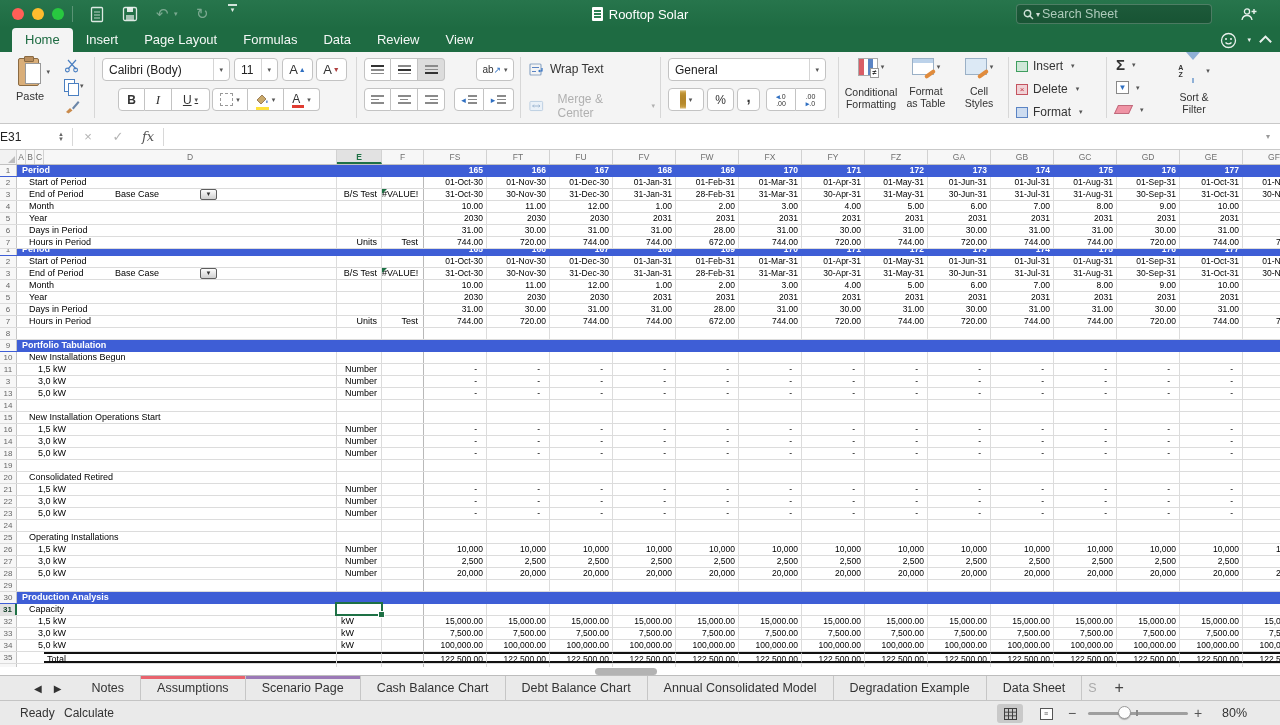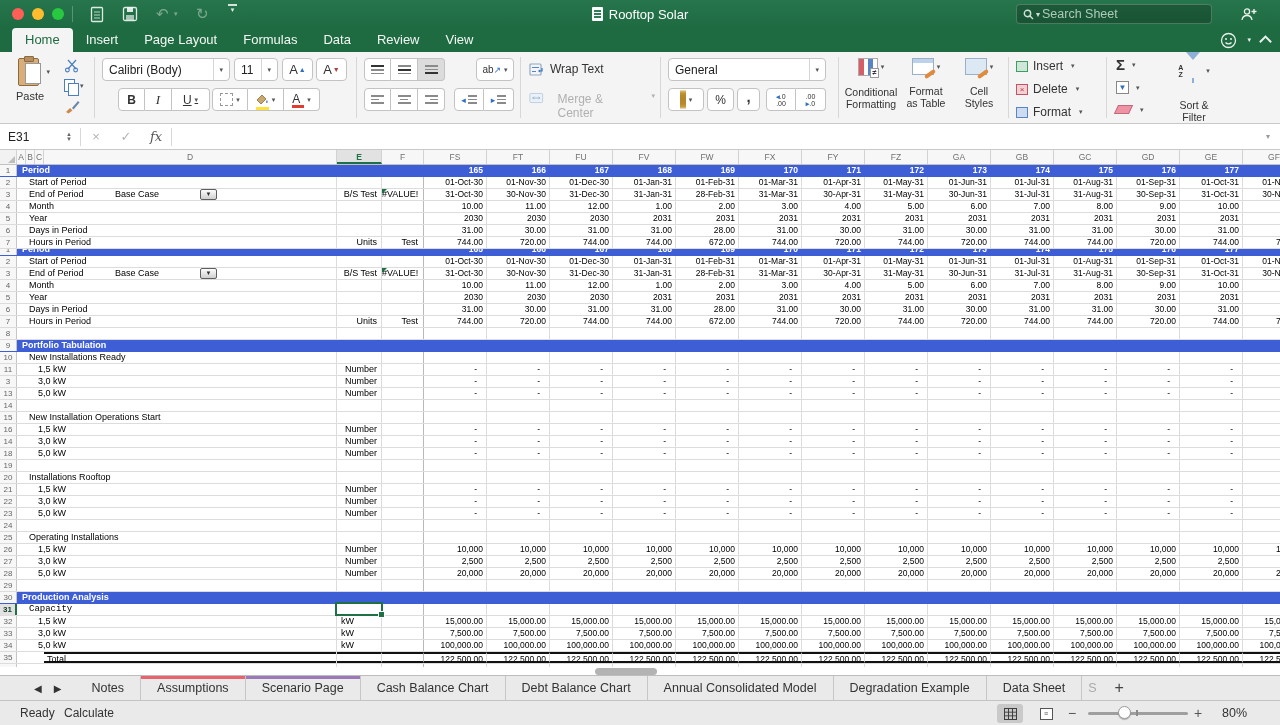--- a/index.html
+++ b/index.html
@@ -45,21 +45,21 @@
   .combo{background:#fff;border:1px solid #c3c3c3;border-radius:4px;box-sizing:border-box;display:flex;align-items:center;font-size:12px;color:#222;padding:0 6px;}
   .combo .arrow{margin-left:auto;border-left:1px solid #d5d5d5;padding-left:5px;height:100%;display:flex;align-items:center;}
   .biglabel{font-size:10.5px;color:#333;text-align:center;line-height:12px;}
   .bars{display:flex;flex-direction:column;gap:2px;width:13px;}
   .bars i{display:block;height:1.5px;background:#8a8a8a;}
   .bars i.k{background:#333;height:2px;}
   .al-l i:nth-child(2){width:8px;} .al-c i:nth-child(2){width:8px;margin:0 auto;} .al-r i:nth-child(2){width:8px;margin-left:auto;}
 
   
   .fbar{position:absolute;left:0;top:124px;width:1280px;height:26px;background:#fff;border-bottom:1px solid #c9c9c9;box-sizing:border-box;display:flex;align-items:center;}
-  .namebox{width:58px;padding-left:8px;font-size:12px;color:#222;}
+  .namebox{width:58px;font-size:12px;color:#222;}
   .stepper{display:flex;flex-direction:column;font-size:6px;color:#666;line-height:5px;margin-right:8px;}
   .fdiv{width:1px;height:18px;background:#d8d8d8;}
   .fbtn{width:30px;text-align:center;font-size:13px;color:#b3b3b3;}
   .fx{font-family:"DejaVu Serif",serif;font-style:italic;font-size:13px;color:#555;}
   .fbar-chev{margin-left:auto;margin-right:10px;font-size:8px;color:#999;}
 
   
   .gridwrap{position:absolute;left:0;top:150px;width:1280px;height:517px;overflow:hidden;background:#fff;}
   .colhdr{display:flex;width:1306px;height:15px;background:#f7f7f7;border-bottom:1px solid #c2c2c2;box-sizing:border-box;}
   .ch{border-right:1px solid #d2d2d2;font-size:8.5px;color:#707070;text-align:center;line-height:14px;box-sizing:border-box;flex:none;overflow:hidden;}
@@ -356,21 +356,21 @@
     <div class="grp" style="left:527px;width:128px">
       <div style="position:absolute;left:2px;top:10px;display:flex;align-items:center;gap:5px">
         <svg width="16" height="13" viewBox="0 0 16 13">
             <rect x="1" y="1" width="11" height="11" rx="1" fill="none" stroke="#8fa8c6" stroke-width="1.2"></rect>
             <path d="M3 4.5h7M3 8.5h4" stroke="#5b84c4" stroke-width="1.1"></path>
             <path d="M13 5v3h-3" fill="none" stroke="#2f6fc1" stroke-width="1.2"></path>
             <path d="M10.8 6.5L9 8l1.8 1.5z" fill="#2f6fc1"></path>
           </svg>
         <span style="font-size:12px;color:#333">Wrap Text</span>
       </div>
-      <div style="position:absolute;left:2px;top:40px;display:flex;align-items:flex-start;gap:14px">
+      <div style="position:absolute;left:2px;top:40px;display:flex;align-items:center;gap:14px">
         <svg width="16" height="12" viewBox="0 0 16 12">
             <rect x="1" y="1" width="14" height="10" rx="1" fill="#eaf1f8" stroke="#b9cce0" stroke-width="1"></rect>
             <path d="M4 6h8M4 6l1.5-1.5M4 6l1.5 1.5M12 6l-1.5-1.5M12 6l-1.5 1.5" stroke="#9ab4d0" stroke-width="1"></path>
           </svg>
         <span style="font-size:12px;color:#b0b0b0">Merge &amp; Center</span>
         <span class="arrow" style="color:#b0b0b0">▾</span>
       </div>
     </div>
     <div class="rdiv" style="left:660px"></div>
 
@@ -462,21 +462,21 @@
       <div style="position:absolute;left:4px;top:53px;display:flex;align-items:center;gap:6px">
         <span class="eraser"></span>
           <span class="arrow">▾</span>
       </div>
       <div style="position:absolute;left:52px;top:4px;width:60px;text-align:center">
         <div style="display:inline-flex;align-items:center;gap:3px">
           <span class="az">A<br>Z</span>
           <span><span class="funnel"></span><span style="display:block;width:2px;height:5px;background:#8fb0d6;margin:0 auto"></span></span>
           <span class="arrow">▾</span>
         </div>
-        <div class="biglabel" style="margin-top:16px"><span>Sort &amp;</span><br><span>Filter</span></div>
+        <div class="biglabel" style="margin-top:8px"><span>Sort &amp;</span><br><span>Filter</span></div>
       </div>
     </div>
   </div>
 
   <div class="fbar">
     <div class="namebox">E31</div>
     <div class="stepper">
         <span>▲</span>
         <span>▼</span>
       </div>
@@ -866,21 +866,21 @@
         <div class="dcell"></div>
         <div class="dcell"></div>
         <div class="dcell"></div>
         <div class="dcell"></div>
         <div class="dcell"></div>
         <div class="dcell"></div>
       </div>
       <div class="grow k-section">
         <div class="gut">10</div>
         <div class="labcell">
-          <span class="lab-span" style="left: 12px;">New Installations Ready</span>
+          <span class="lab-span" style="left: 12px;">New Installations Begun</span>
         </div>
         <div class="ecell"></div>
         <div class="fcell"></div>
         <div class="dcell"></div>
         <div class="dcell"></div>
         <div class="dcell"></div>
         <div class="dcell"></div>
         <div class="dcell"></div>
         <div class="dcell"></div>
         <div class="dcell"></div>
@@ -1082,21 +1082,21 @@
         <div class="dcell"></div>
         <div class="dcell"></div>
         <div class="dcell"></div>
         <div class="dcell"></div>
         <div class="dcell"></div>
         <div class="dcell"></div>
       </div>
       <div class="grow k-section">
         <div class="gut">20</div>
         <div class="labcell">
-          <span class="lab-span" style="left: 12px;">Installations Rooftop</span>
+          <span class="lab-span" style="left: 12px;">Consolidated Retired</span>
         </div>
         <div class="ecell"></div>
         <div class="fcell"></div>
         <div class="dcell"></div>
         <div class="dcell"></div>
         <div class="dcell"></div>
         <div class="dcell"></div>
         <div class="dcell"></div>
         <div class="dcell"></div>
         <div class="dcell"></div>
@@ -1320,21 +1320,21 @@
         <div class="dcell"></div>
         <div class="dcell"></div>
         <div class="dcell"></div>
         <div class="dcell"></div>
         <div class="dcell"></div>
         <div class="dcell"></div>
       </div>
       <div class="grow k-section">
         <div class="gut selg">31</div>
         <div class="labcell">
-          <span class="lab-span" style="left: 12px; font-family: Liberation Mono, monospace;">Capacity</span>
+          <span class="lab-span" style="left: 12px;">Capacity</span>
         </div>
         <div class="ecell"></div>
         <div class="fcell"></div>
         <div class="dcell"></div>
         <div class="dcell"></div>
         <div class="dcell"></div>
         <div class="dcell"></div>
         <div class="dcell"></div>
         <div class="dcell"></div>
         <div class="dcell"></div>

